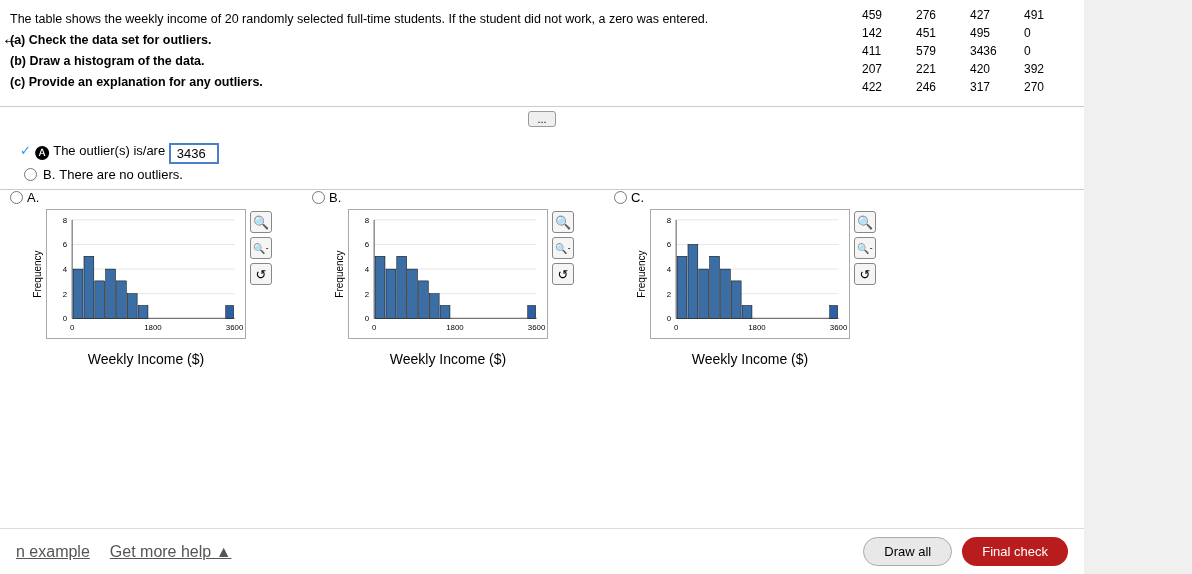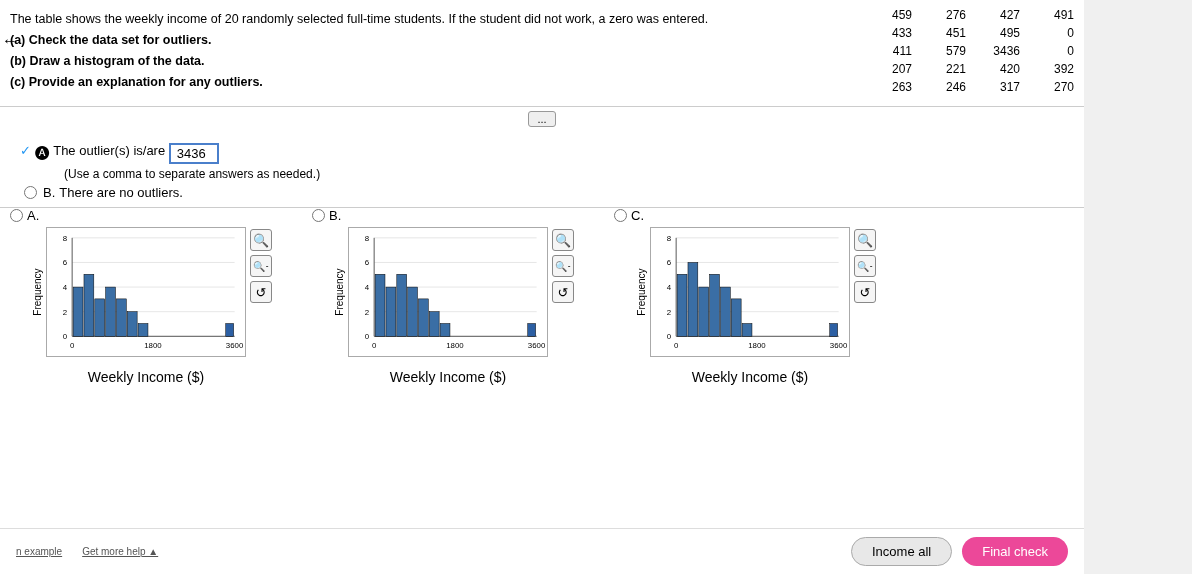--- a/index.html
+++ b/index.html
@@ -33,21 +33,21 @@
     .top-left p { margin: 1px 0; }
     .top-right {
       display: grid;
       grid-template-columns: repeat(4, 50px);
       grid-template-rows: repeat(5, 18px);
       font-size: 12px;
       text-align: right;
       gap: 0 4px;
       padding-left: 10px;
     }
-    .top-right span { text-align: right; }
+    .top-right span { text-align: left; }
     .back-arrow {
       position: absolute;
       left: 2px;
       top: 30px;
       font-size: 16px;
       cursor: pointer;
     }
     .middle-section {
       padding: 8px 20px 4px 20px;
       border-bottom: 1px solid #ccc;
@@ -165,42 +165,42 @@
       display: flex;
       align-items: center;
       justify-content: space-between;
       padding: 8px 16px;
       border-top: 1px solid #ddd;
       background: #fff;
     }
     .bottom-left {
       display: flex;
       gap: 20px;
-      font-size: 10px;
+      font-size: 16px;
     }
     .bottom-left a {
       color: #555;
       text-decoration: underline;
       cursor: pointer;
     }
     .bottom-right {
       display: flex;
       gap: 10px;
     }
     .clear-all-btn {
       border: 1px solid #aaa;
       background: #e8e8e8;
       border-radius: 20px;
       padding: 6px 20px;
       font-size: 13px;
       cursor: pointer;
     }
     .final-check-btn {
       border: none;
-      background: #ec4899;
+      background: #b91c1c;
       color: white;
       border-radius: 20px;
       padding: 6px 20px;
       font-size: 13px;
       cursor: pointer;
     }
     .indent { margin-left: 20px; }
     .bold { font-weight: bold; }
     .histogram-container {
       position: relative;
@@ -219,54 +219,51 @@
       <p>The table shows the weekly income of 20 randomly selected full-time students. If the student did not work, a zero was entered.</p>
       <p class="bold">(a) Check the data set for outliers.</p>
       <p class="bold">(b) Draw a histogram of the data.</p>
       <p class="bold">(c) Provide an explanation for any outliers.</p>
     </div>
     <div class="top-right">
       <span>459</span>
       <span>276</span>
       <span>427</span>
       <span>491</span>
-      <span>433</span>
+      <span>142</span>
       <span>451</span>
       <span>495</span>
       <span>0</span>
       <span>411</span>
       <span>579</span>
       <span>3436</span>
       <span>0</span>
       <span>207</span>
       <span>221</span>
       <span>420</span>
       <span>392</span>
-      <span>263</span>
+      <span>422</span>
       <span>246</span>
       <span>317</span>
       <span>270</span>
     </div>
   </div>
 
   <div style="text-align:center; padding: 4px;">
     <button class="more-btn">...</button>
   </div>
 
   <div class="middle-section">
 
     <div class="part-a" style="margin-bottom:2px;">
       <span class="checkmark-icon">✓</span>
       <span style="margin-right:4px;font-size:14px;">🅐</span>
       <span>The outlier(s) is/are</span>
       &nbsp;
       <span class="answer-box">3436</span>
-    </div>
-    <div class="indent" style="margin-left:44px; margin-bottom:4px;">
-      <span style="font-size:12px;">(Use a comma to separate answers as needed.)</span>
     </div>
 
     <div class="radio-option" style="margin-left:4px;">
       <input type="radio" name="outlier-option" style="">
       <span style="margin-right:4px;">B.</span>
       <span>There are no outliers.</span>
     </div>
 
   </div>
 
@@ -416,17 +413,17 @@
     </div>
 
   </div>
 
   <div class="bottom-bar">
     <div class="bottom-left">
       <a>n example</a>
       <a>Get more help ▲</a>
     </div>
     <div class="bottom-right">
-      <button class="clear-all-btn">Income all</button>
+      <button class="clear-all-btn">Draw all</button>
       <button class="final-check-btn">Final check</button>
     </div>
   </div>
 </div>
 
 </body></html>

